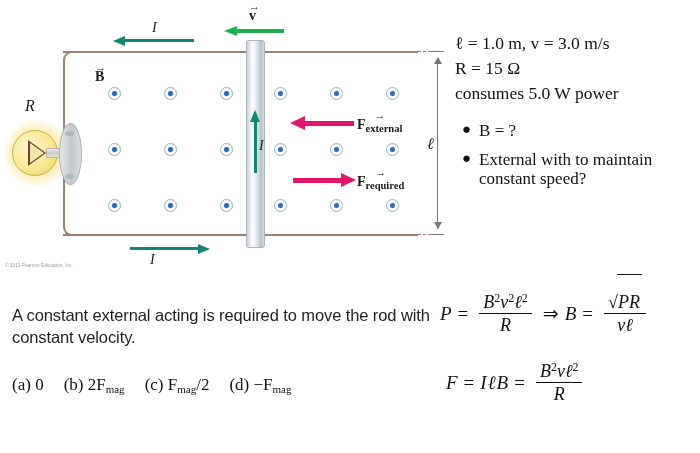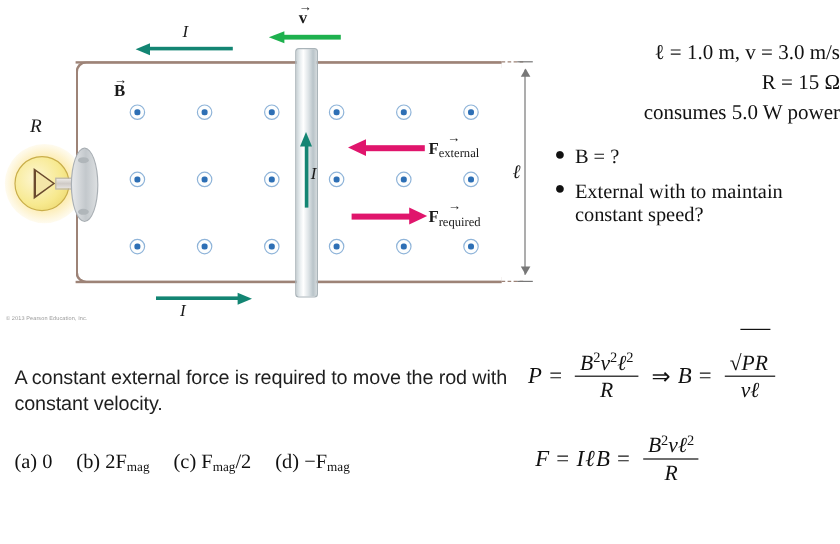--- a/index.html
+++ b/index.html
@@ -190,40 +190,40 @@
     display: block;
     font-size: 11px;
     line-height: 6px;
     text-align: center;
     font-weight: normal;
     font-style: normal;
   }
   .sub {
     font-size: 10.5px;
     vertical-align: -0.28em;
-    font-weight: normal;
+    font-weight: bold;
     margin-top: 37px;
   }
 
   .copyright {
     left: 5px; top: 263px;
     font-size: 4.6px;
     color: #9a9a9a;
     font-family: "Liberation Sans", sans-serif;
     letter-spacing: 0.1px;
   }
 
   
   #info {
     left: 455px; top: 33px; width: 245px;
   }
   .info-line {
     font-family: "Liberation Serif", serif;
     font-size: 17.5px;
-    text-align: right;
+    text-align: left;
     color: #111;
     white-space: nowrap;
   }
   .info-line.l1 { margin-bottom: 4px; }
   .info-line.l2 { margin-bottom: 4px; }
   .bullets {
     margin-top: 17px;
     padding-left: 7px;
   }
   .bullet-row {
@@ -422,21 +422,21 @@
       <span>B = ?</span>
     </div>
     <div class="bullet-row">
       <span class="bullet-dot">●</span>
       <span>External with to maintain constant speed?</span>
     </div>
   </div>
 </div>
 
 <div class="abs" id="question">
-  <div class="q-text">A constant external force is required to move the rod with constant velocity.</div>
+  <div class="q-text">A constant external acting is required to move the rod with constant velocity.</div>
   <div class="q-gap"></div>
 
   <div class="options">
     <span class="opt"><span>(a)</span>
       <span>0</span></span>
 
     <span class="opt"><span>(b)</span>
       <span>2F</span><span class="fsub">mag</span></span>
 
     <span class="opt"><span>(c)</span>

